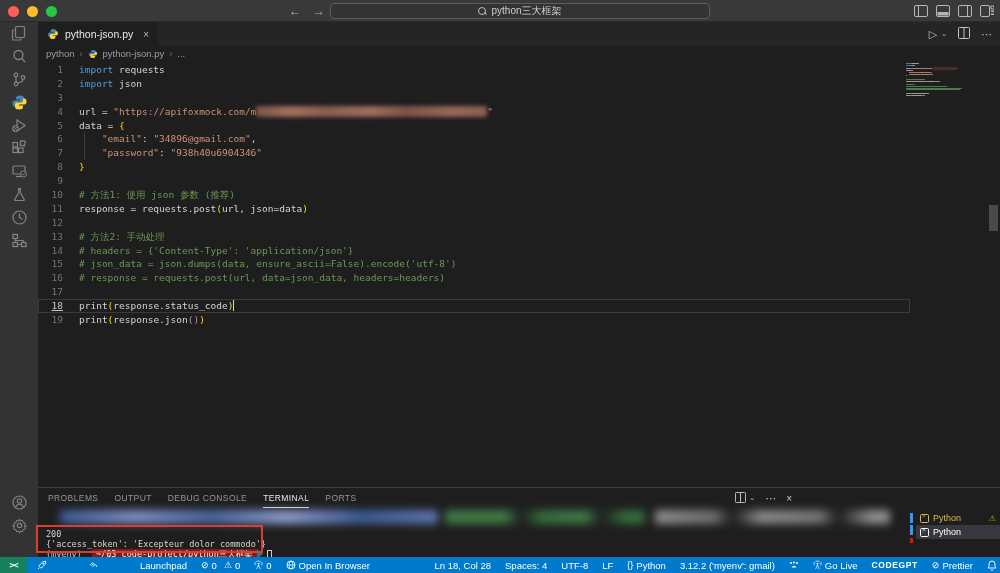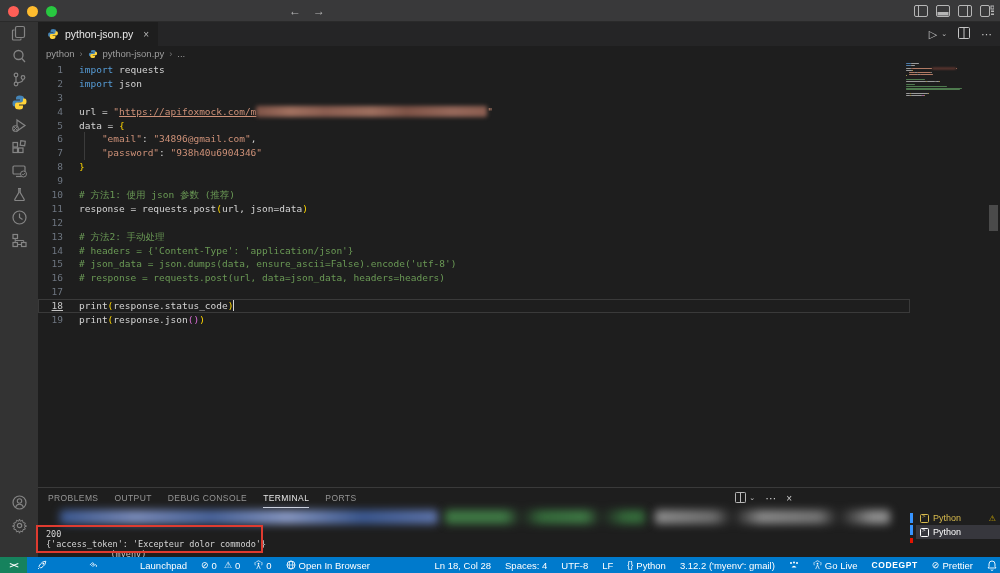--- a/index.html
+++ b/index.html
@@ -44,21 +44,21 @@
   .editor { position:absolute; left:38px; top:61px; width:962px; height:426px; background:#1e1e1e; overflow:hidden; }
   .code-lines { position:absolute; left:0; top:2px;
     font-family:"DejaVu Sans Mono", monospace; font-size:9.5px; }
   .code-line { height:13.9px; line-height:13.9px; white-space:pre; position:relative; width:872px; }
   .code-line .ln { display:inline-block; width:25px; text-align:right; color:#6e7681; }
   .code-line .toks { margin-left:16px; }
   .code-line.current { box-shadow:inset 0 0 0 1px #3a3a3a; }
   .code-line.current .ln { color:#c6c6c6;text-decoration:underline; }
   .code-line.guide::before { content:""; position:absolute; left:46px; top:0; bottom:0; width:1px; background:#3b3b3b; }
   .tk-kw{color:#569cd6} .tk-pl{color:#d4d4d4} .tk-str{color:#ce9178}
-  .tk-link{color:#ce9178; text-decoration:underline}
+  .tk-link{color:#ce9178; }
   .tk-cm{color:#6a9955} .tk-b1{color:#ffd700} .tk-b2{color:#da70d6} .tk-op{color:#d4d4d4}
   .tk-redact{display:inline-block; width:231px; height:11px; vertical-align:-2px; border-radius:2px;
     background:linear-gradient(90deg,#7e5347,#a0705f 15%,#8a5d50 30%,#9c6e5e 50%,#7e5347 65%,#96685a 85%,#8a5d50);
     filter:blur(2px); }
   .caret{display:inline-block; width:1px; height:11px; background:#d4d4d4; vertical-align:-2px;}
   .minimap { position:absolute; left:868px; top:2px; width:86px; }
   .mm-line { height:1.75px; display:flex; }
   .mm-tok { height:1.2px; border-radius:0.5px; }
   .mm-redact { filter:blur(1px); background:#b05545 !important; }
   .editor-scrollthumb { position:absolute; left:951px; top:144px; width:9px; height:26px; background:#5a5a5a; opacity:.75; }
@@ -78,21 +78,21 @@
     font-family:"DejaVu Sans Mono", monospace; font-size:8.5px; color:#d4d4d4; }
   .t-blurline { position:absolute; left:22px; top:2px; height:15px; width:830px; }
   .blob { position:absolute; top:0; height:14px; border-radius:3px; filter:blur(4px); }
   .blob.b1 { left:0; width:378px;
     background:linear-gradient(90deg,#3c5a94,#7d8fc0 20%,#4a66a0 40%,#8b9cc9 60%,#3c5a94 80%,#5f76ad); }
   .blob.b2 { left:385px; width:200px;
     background:linear-gradient(90deg,#3f7a45,#3f7a45 30%,transparent 38%,#356b3b 48%,#3f7a45 70%,transparent 78%,#356b3b 90%); }
   .blob.b3 { left:595px; width:235px;
     background:linear-gradient(90deg,#8f8f8f,#6f6f6f 25%,transparent 33%,#8a8a8a 45%,#757575 70%,transparent 78%,#8f8f8f 92%); }
   .t-line { position:absolute; left:8px; height:10px; line-height:10px; white-space:pre; }
-  .t-prompt { position:absolute; left:8px; top:41px; height:10px; line-height:10px; display:flex; align-items:center;flex-direction:column; }
+  .t-prompt { position:absolute; left:8px; top:41px; height:10px; line-height:10px; display:flex; align-items:center; }
   .t-env { color:#c8c8c8; white-space:pre; }
   .t-path { background:#7f1d1d; color:#eaf4f6; padding:0 4px; margin-left:5px; white-space:pre; }
   .t-arrow { width:0; height:0; border-top:5px solid transparent; border-bottom:5px solid transparent; border-left:6px solid #2b7489; }
   .t-cursor { width:5px; height:9px; border:1px solid #cfcfcf; margin-left:4px; }
   .red-annotation { position:absolute; left:-2px; top:17px; width:227px; height:28px; border:2px solid #df3b30; }
 
   
   .term-side { position:absolute; left:872px; top:20px; width:90px; height:50px; }
   .deco-blue1 { position:absolute; left:0; top:5px; width:2.5px; height:10px; background:#3794ff; }
   .deco-blue2 { position:absolute; left:0; top:17px; width:2.5px; height:10px; background:#3794ff; }
@@ -124,20 +124,24 @@
 
   <div class="titlebar">
     <div class="traffic">
       <span class="tl" style="background:#ff5f57"></span>
       <span class="tl" style="background:#febc2e"></span>
       <span class="tl" style="background:#28c840"></span>
     </div>
     <div class="nav-arrows">
       <span>←</span>
       <span>→</span>
+    </div>
+    <div class="cmd-center">
+      <span class="mag"></span>
+      <span>python三大框架</span>
     </div>
     <div class="layout-icons">
       <span>
         <svg width="14" height="12" viewBox="0 0 14 12">
             <rect x="0.5" y="0.5" width="13" height="11" rx="1.5" fill="none" stroke="#b6b6b6"></rect>
             <line x1="4.5" y1="1" x2="4.5" y2="11" stroke="#b6b6b6"></line>
           </svg>
       </span>
       <span>
         <svg width="14" height="12" viewBox="0 0 14 12">

